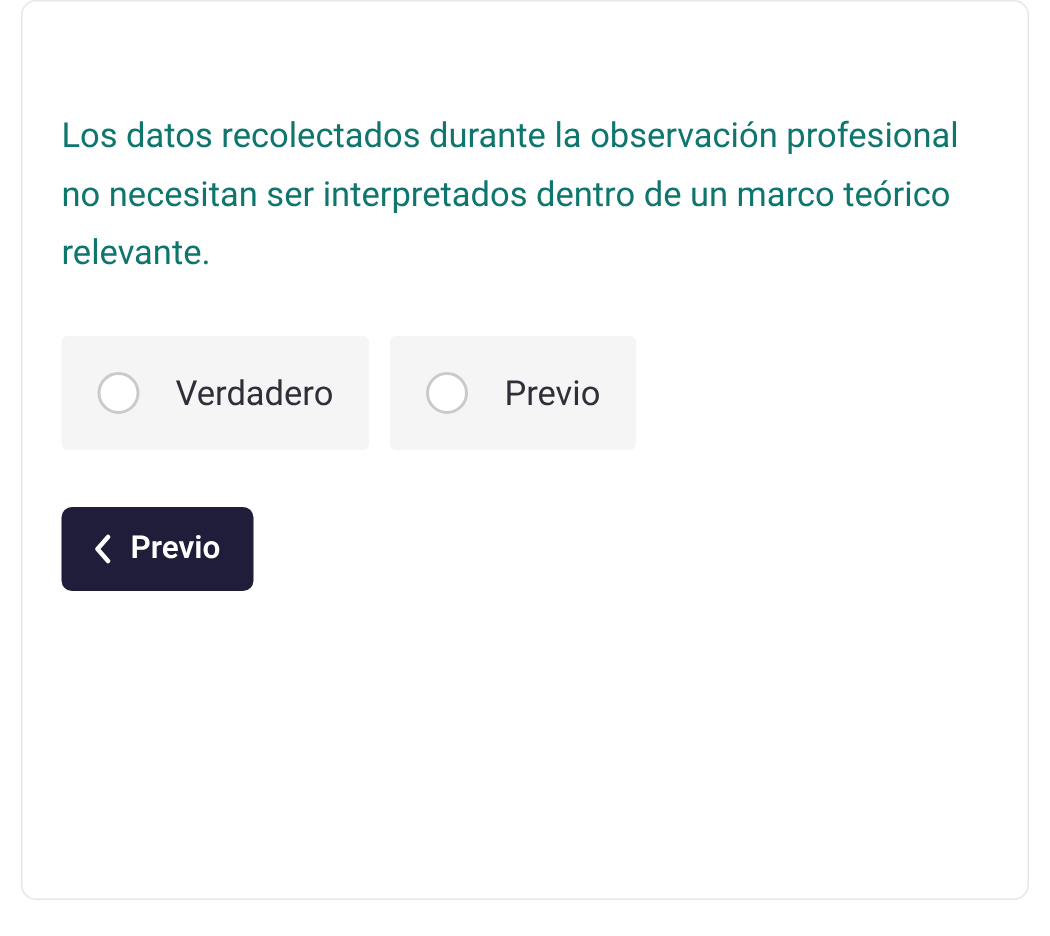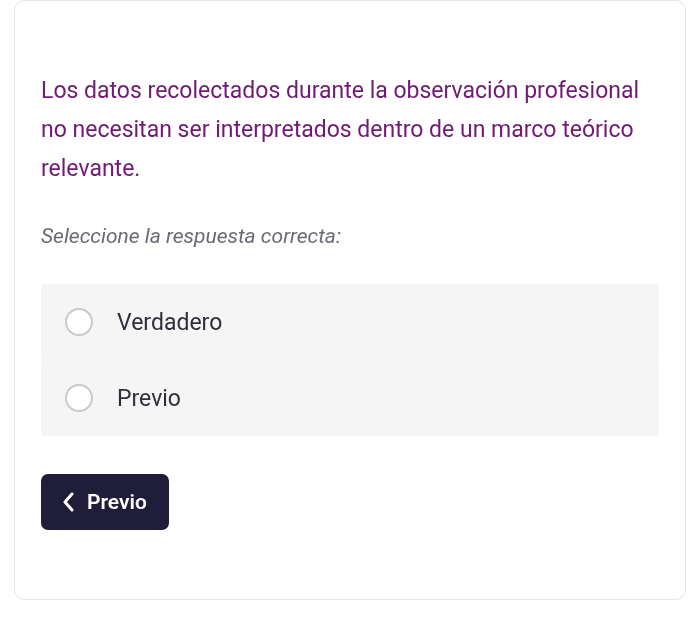--- a/index.html
+++ b/index.html
@@ -18,34 +18,35 @@
       border: 1px solid #e5e5ea;
       border-radius: 10px;
       margin: 0 14px 20px 14px;
       padding: 70px 26px 26px 26px;
       min-height: 600px;
       position: relative;
     }
     .question-text {
       font-size: 23px;
       line-height: 1.7;
-      color: #701a75;
+      color: #0f766e;
       margin-bottom: 36px;
       font-weight: 400;
     }
     .instruction {
       font-size: 21px;
       font-style: italic;
       color: #6a6a74;
       margin-bottom: 36px;
       font-weight: 400;
     }
     .options {
       display: flex;
-      flex-direction: column;
+      flex-direction: row;
+      gap: 14px;
       margin-bottom: 38px;
     }
     .option {
       background: #f5f5f6;
       border-radius: 4px;
       padding: 24px 24px;
       display: flex;
       align-items: center;
       gap: 24px;
       cursor: pointer;
@@ -93,21 +94,20 @@
       display: block;
     }
   </style>
 </head>
 <body>
 
 <div class="card">
 
   <p class="question-text">Los datos recolectados durante la observación profesional no necesitan ser interpretados dentro de un marco teórico relevante.</p>
 
-  <p class="instruction">Seleccione la respuesta correcta:</p>
 
   <div class="options">
     <div class="option">
       <span class="radio"></span>
       <span class="option-label">Verdadero</span>
     </div>
     <div class="option">
       <span class="radio"></span>
       <span class="option-label">Previo</span>
     </div>

